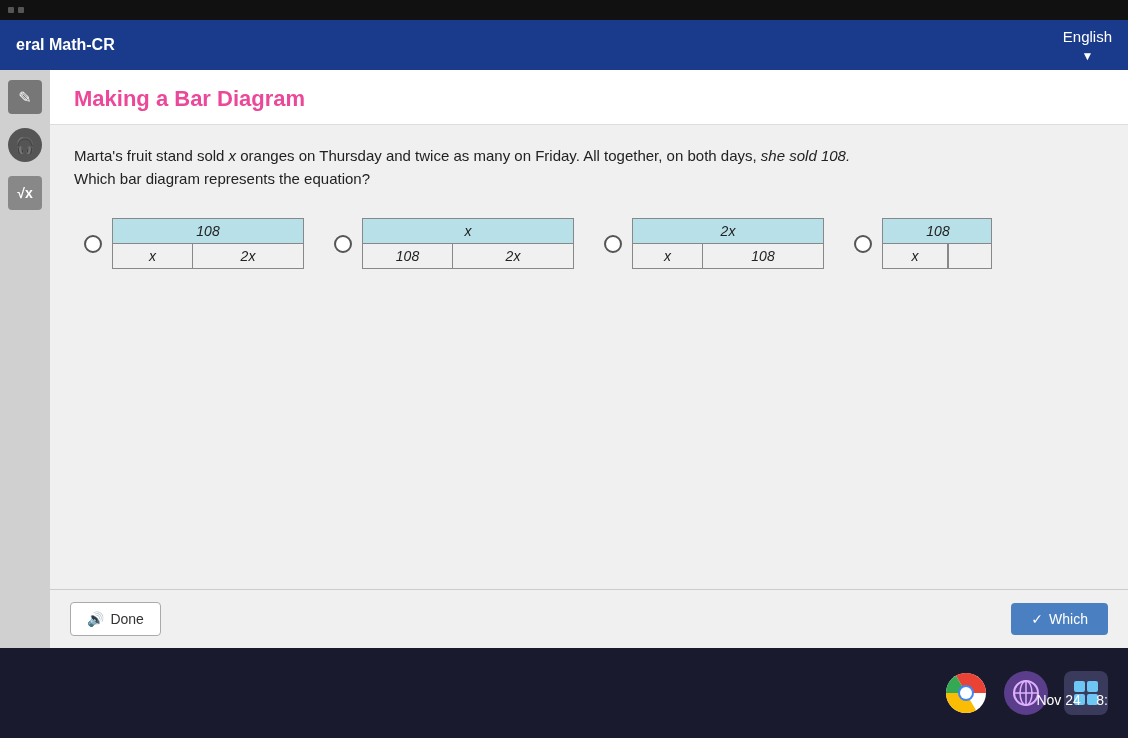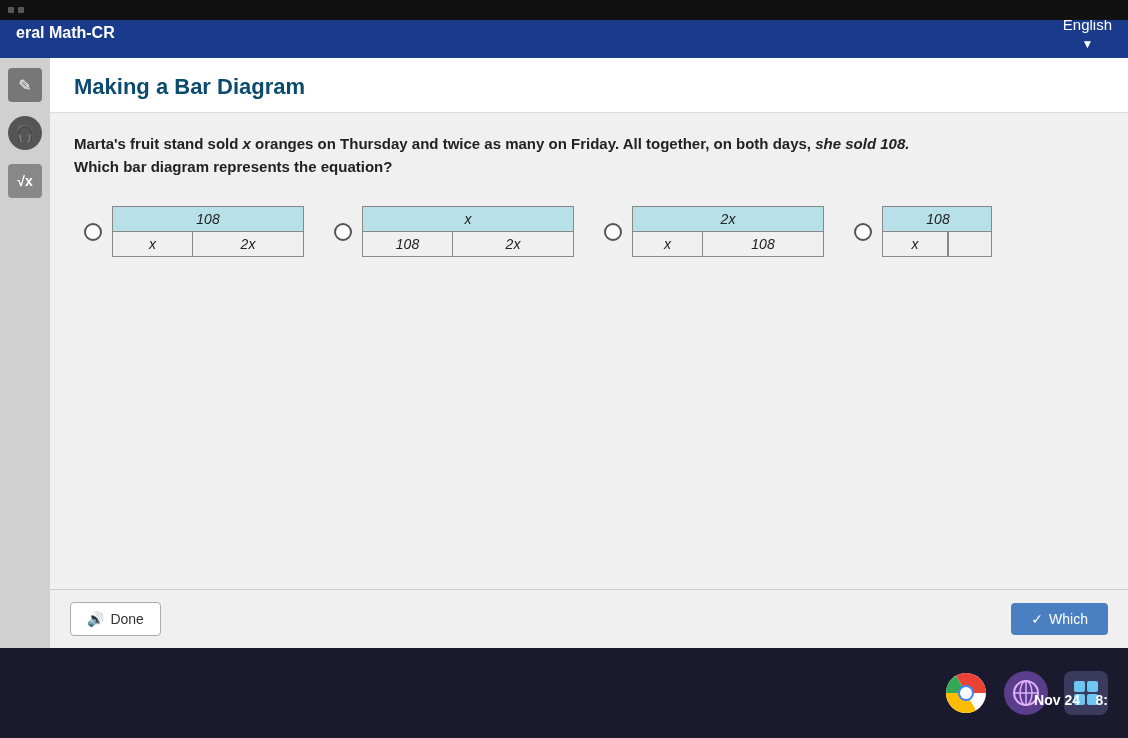--- a/index.html
+++ b/index.html
@@ -94,36 +94,35 @@
       background: #f0f0f0;
       padding: 0;
     }
 
     .page-title-bar {
       background: white;
       padding: 16px 24px 12px 24px;
       border-bottom: 1px solid #ddd;
     }
     .page-title {
-      color: #0c4a6e;
+      color: #ec4899;
       font-size: 22px;
       font-weight: bold;
     }
 
     .question-area {
       padding: 20px 24px;
     }
 
     .question-text {
       font-size: 15px;
       color: #222;
       line-height: 1.5;
       margin-bottom: 28px;
       max-width: 900px;
-      font-weight: bold;
     }
     .question-text em {
       font-style: italic;
     }
 
     
     .choices-row {
       display: flex;
       align-items: center;
       gap: 30px;
@@ -246,21 +245,20 @@
       position: absolute;
       bottom: 0;
       left: 0;
       width: 100%;
       height: 90px;
       background: #1a1a2e;
       display: flex;
       align-items: center;
       justify-content: space-between;
       padding: 16px 20px;
-      font-weight: bold;
     }
 
     .taskbar-icons {
       display: flex;
       gap: 16px;
       align-items: center;
       margin: 0 auto;
     }
 
     .taskbar-icon {
@@ -312,21 +310,21 @@
     }
   </style>
 </head>
 <body>
 
 <div class="system-top">
   <div class="sys-dot"></div>
   <div class="sys-dot"></div>
 </div>
 
-<div class="top-bar" style="margin-top: 8px; text-align: center;">
+<div class="top-bar" style="margin-top: 20px; text-align: center;">
   <span class="top-bar-title">eral Math-CR</span>
   <div class="top-bar-right">
     <div class="language-selector">
       <span>English</span>
       <span class="chevron-down">▼</span>
     </div>
   </div>
 </div>
 
 <div class="main-content" style="margin-top: 0;">

